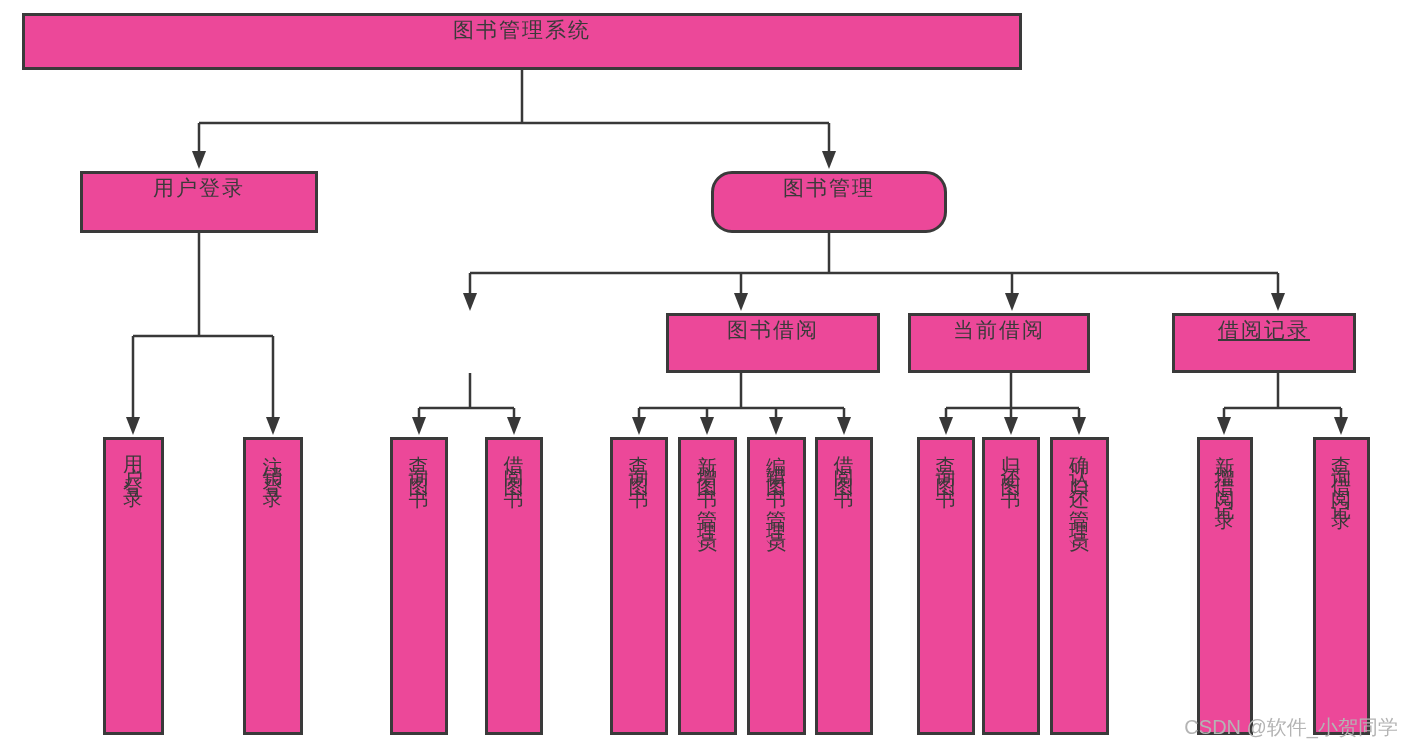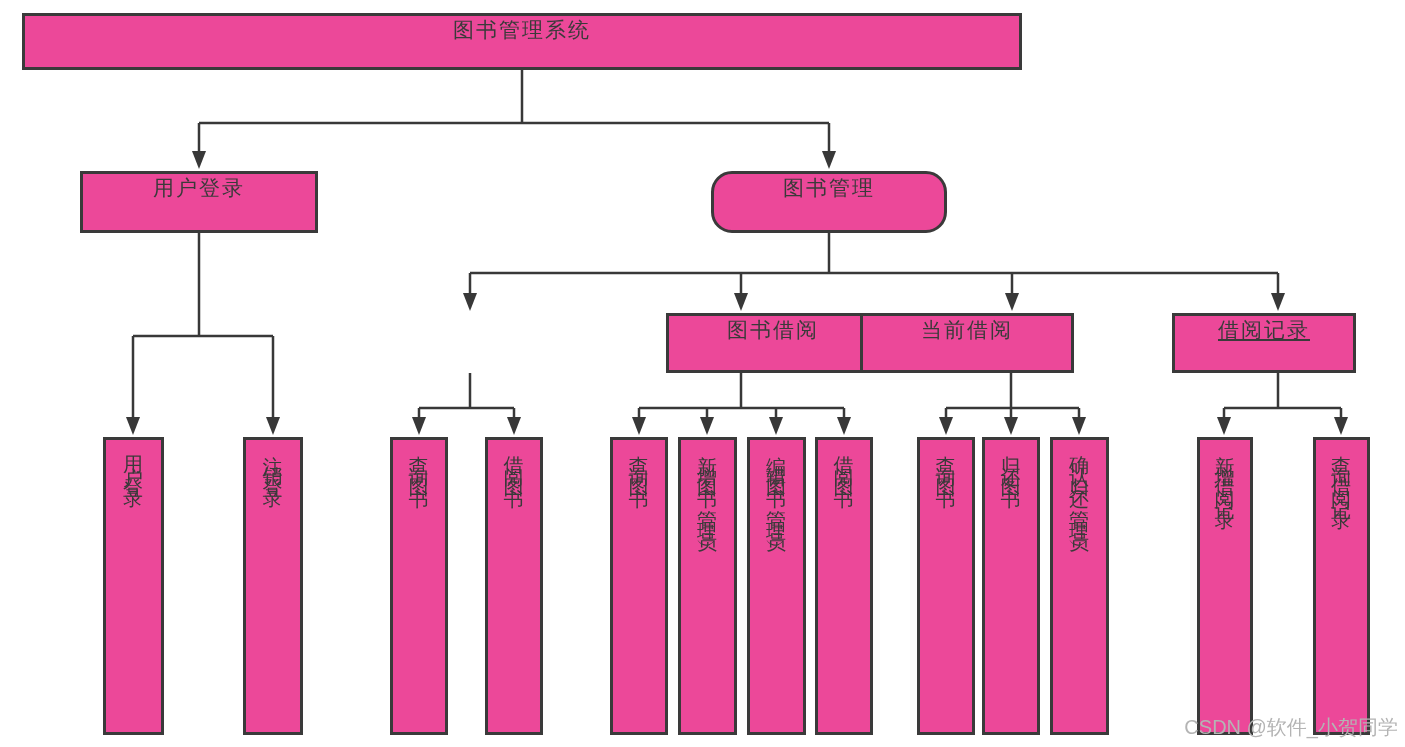--- a/index.html
+++ b/index.html
@@ -69,21 +69,21 @@
   <div class="node" style="left:80px;top:171px;width:238px;height:62px;">
     <span class="hlabel">用户登录</span>
   </div>
   <div class="node" style="left:711px;top:171px;width:236px;height:62px;border-radius:21px;">
     <span class="hlabel">图书管理</span>
   </div>
 
   <div class="node" style="left:634px;top:313px;width:214px;height:60px;margin-left:32px;">
     <span class="hlabel">图书借阅</span>
   </div>
-  <div class="node" style="left:860px;top:313px;width:214px;height:60px;">
+  <div class="node" style="left:908px;top:313px;width:182px;height:60px;">
     <span class="hlabel">当前借阅</span>
   </div>
   <div class="node" style="left:1172px;top:313px;width:184px;height:60px;text-decoration:underline;">
     <span class="hlabel">借阅记录</span>
   </div>
 
   <div class="node" style="left:103px;top:437px;width:61px;height:298px;">
     <span class="vlabel">用户登录</span>
   </div>
   <div class="node" style="left:243px;top:437px;width:60px;height:298px;">

